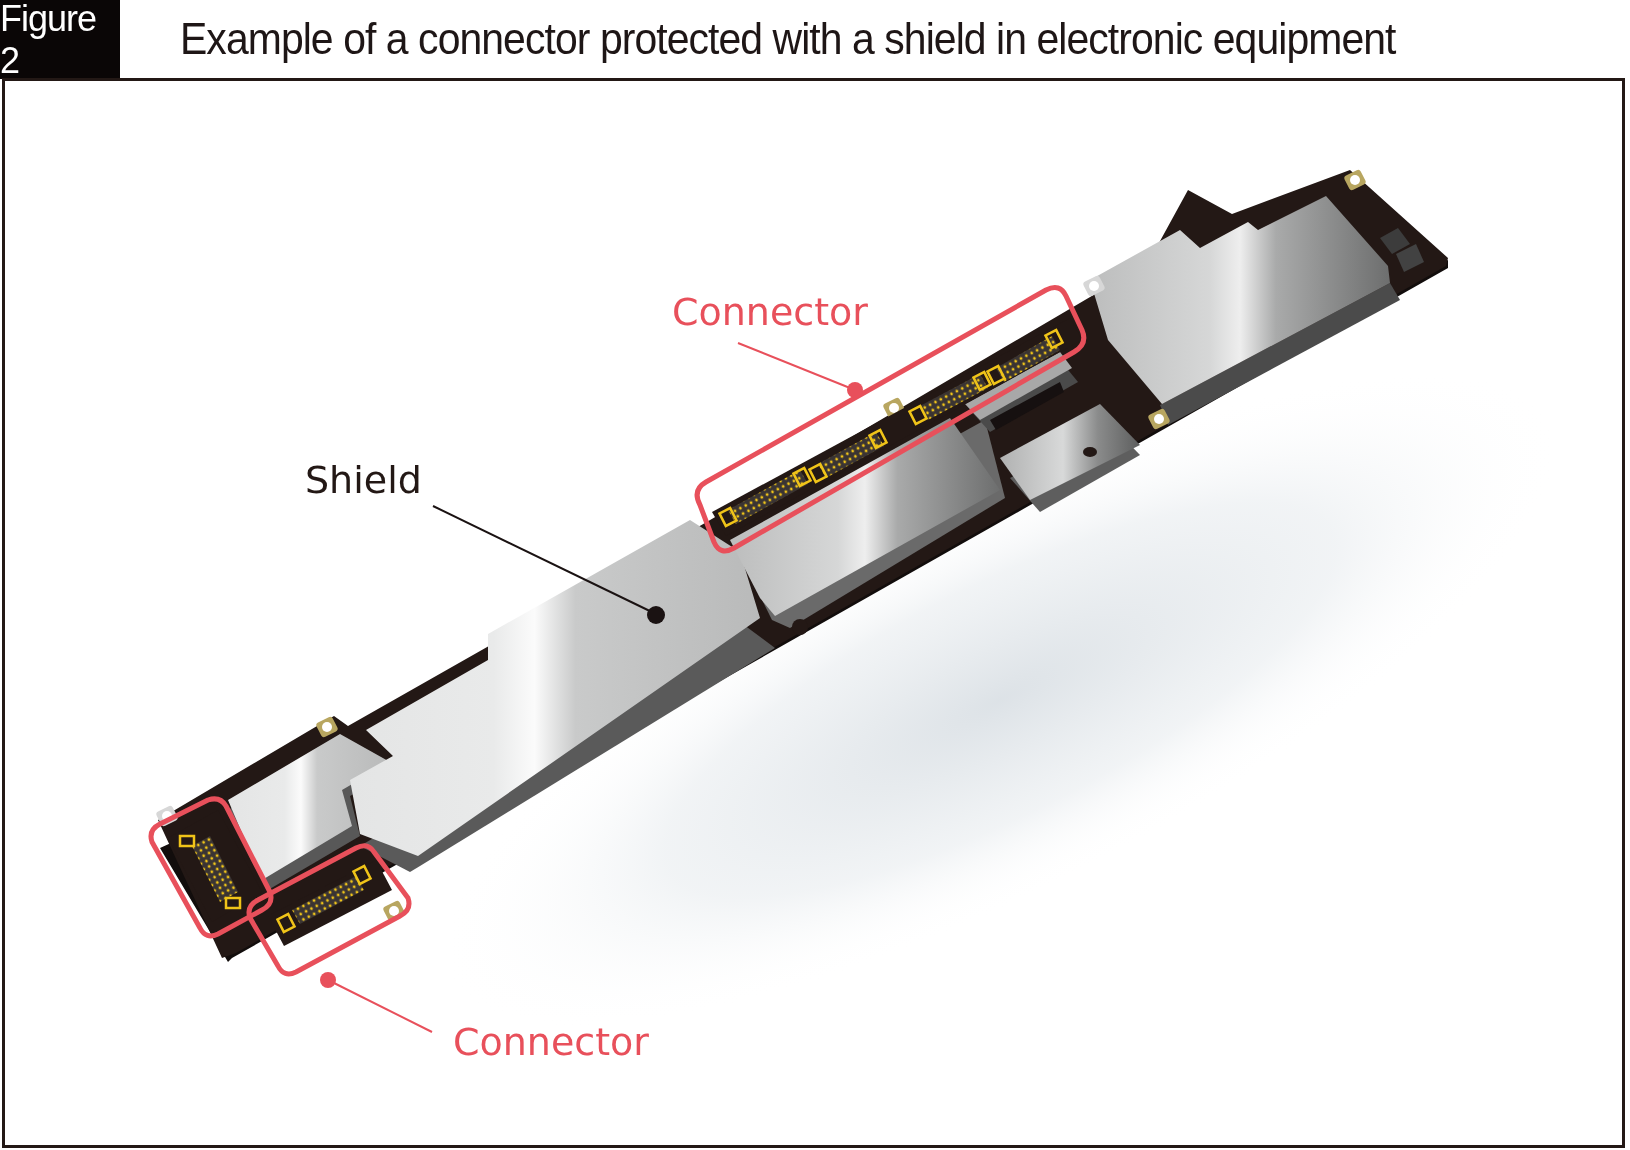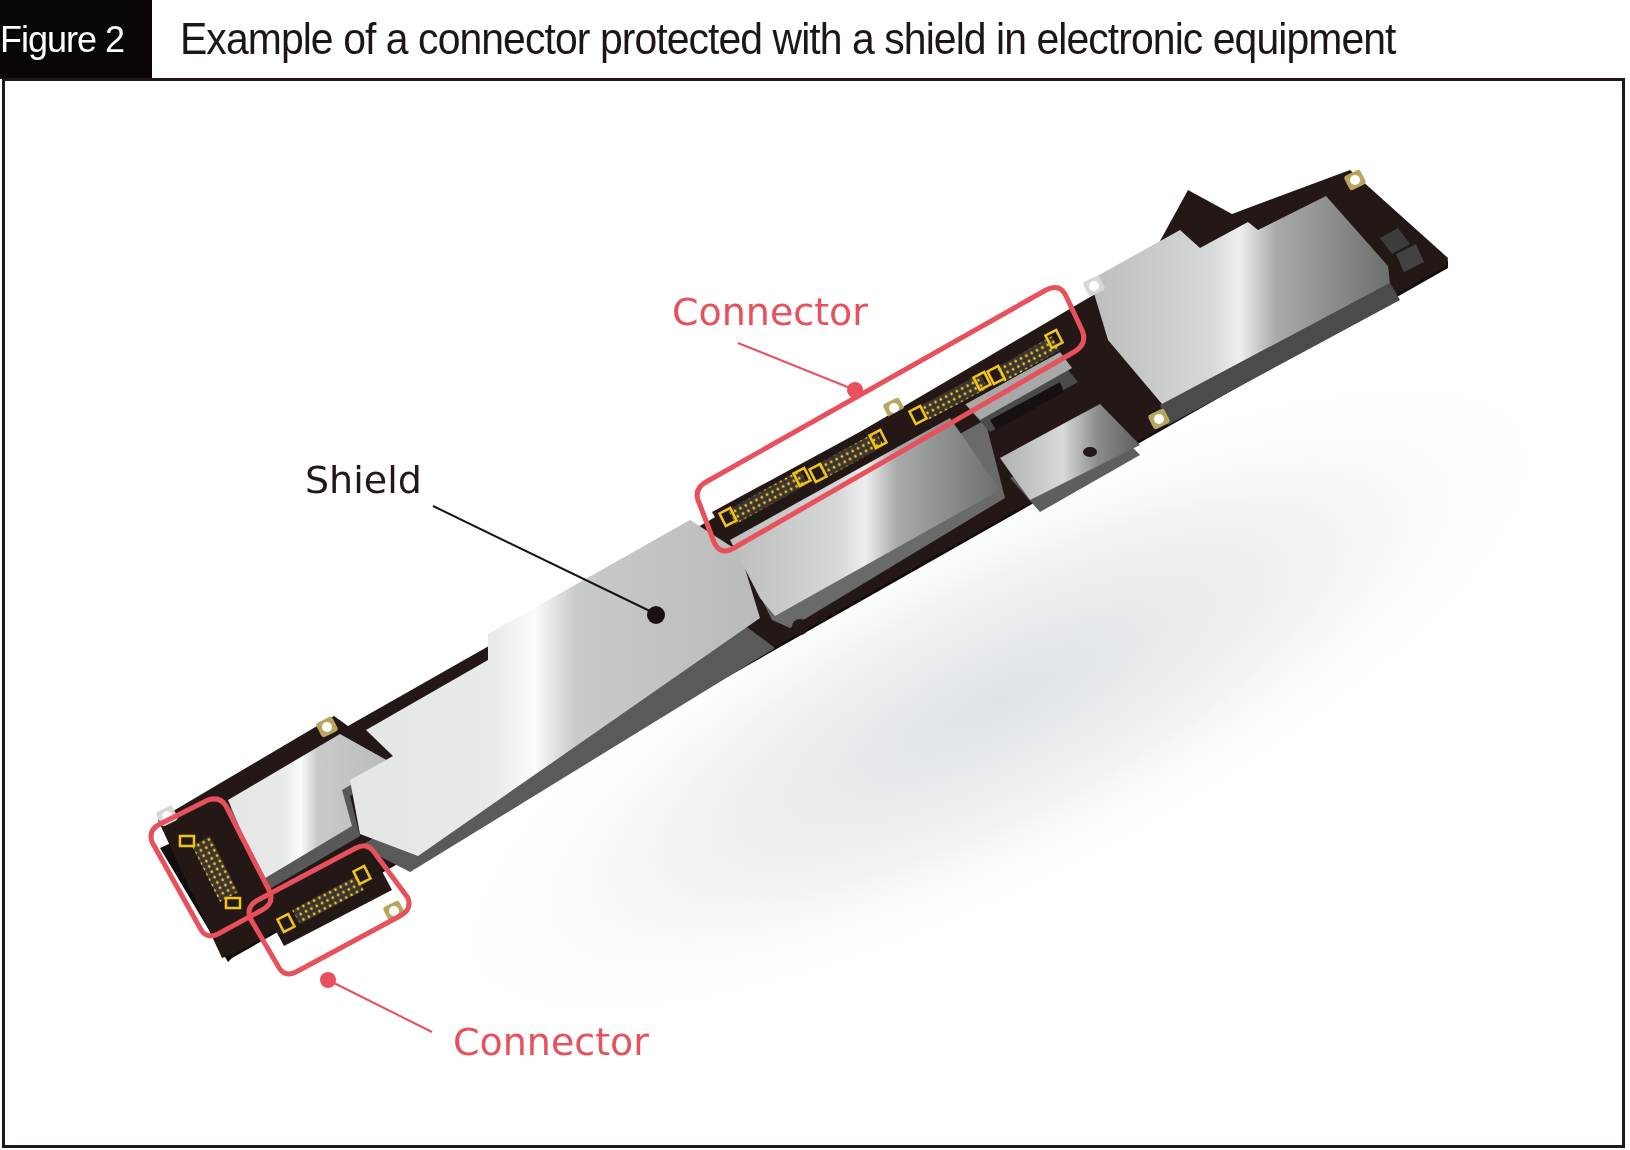--- a/index.html
+++ b/index.html
@@ -1,20 +1,20 @@
 <!DOCTYPE html>
 <html><head>
 <meta charset="utf-8">
 <style>
   html, body { margin: 0; padding: 0; background: #ffffff; }
   body { width: 1630px; height: 1150px; position: relative; overflow: hidden;
          font-family: "Liberation Sans", sans-serif; }
-  .fig-tag { position: absolute; left: 0; top: 0; width: 152px; height: 79px;
+  .fig-tag { position: absolute; left: 0; top: 0; width: 120px; height: 79px;
              background: #0a0606; color: #ffffff; font-size: 36px;
-             display: flex; align-items: center; 
+             display: flex; align-items: center; justify-content: center;
              letter-spacing: -1px; }
   .fig-title { position: absolute; left: 180px; top: 14px; font-size: 44px;
                color: #1e1616; letter-spacing: -1px; white-space: nowrap;
                transform: scaleX(0.93); transform-origin: left top; }
   .frame { position: absolute; left: 2px; top: 78px; width: 1617px; height: 1064px;
            border: 3px solid #231815; box-sizing: content-box; background: #ffffff; }
   svg.art { position: absolute; left: 0; top: 0; }
   .lbl { font-family: "DejaVu Sans", sans-serif; }
 </style>
 </head>

